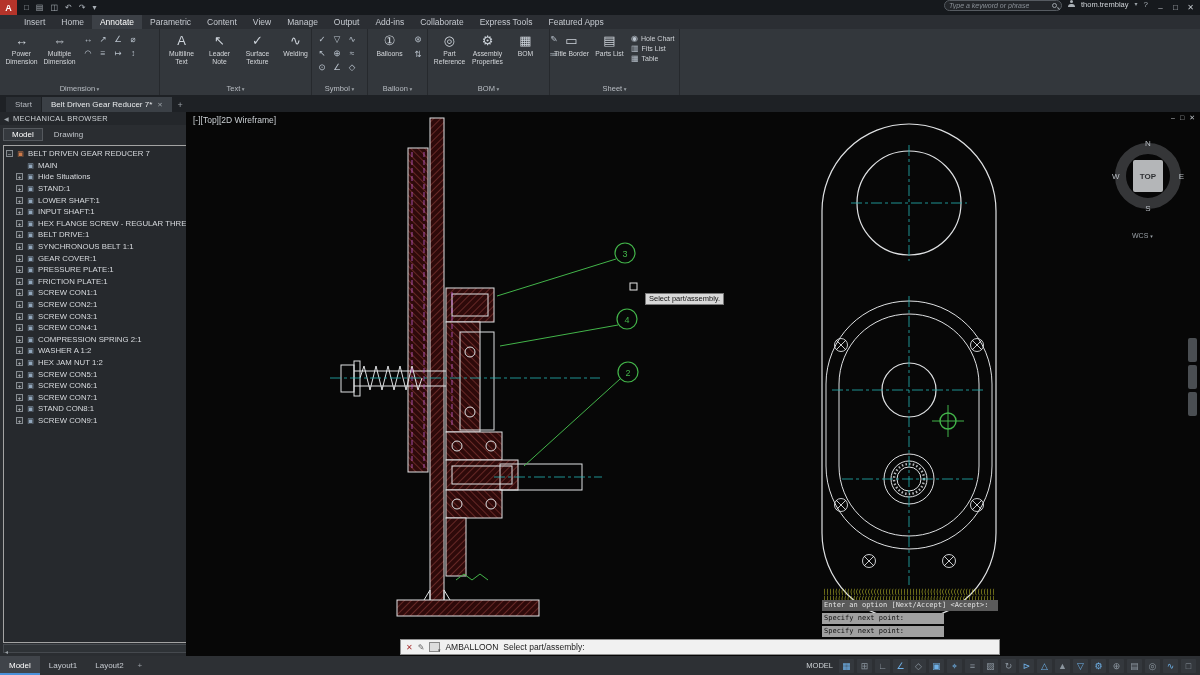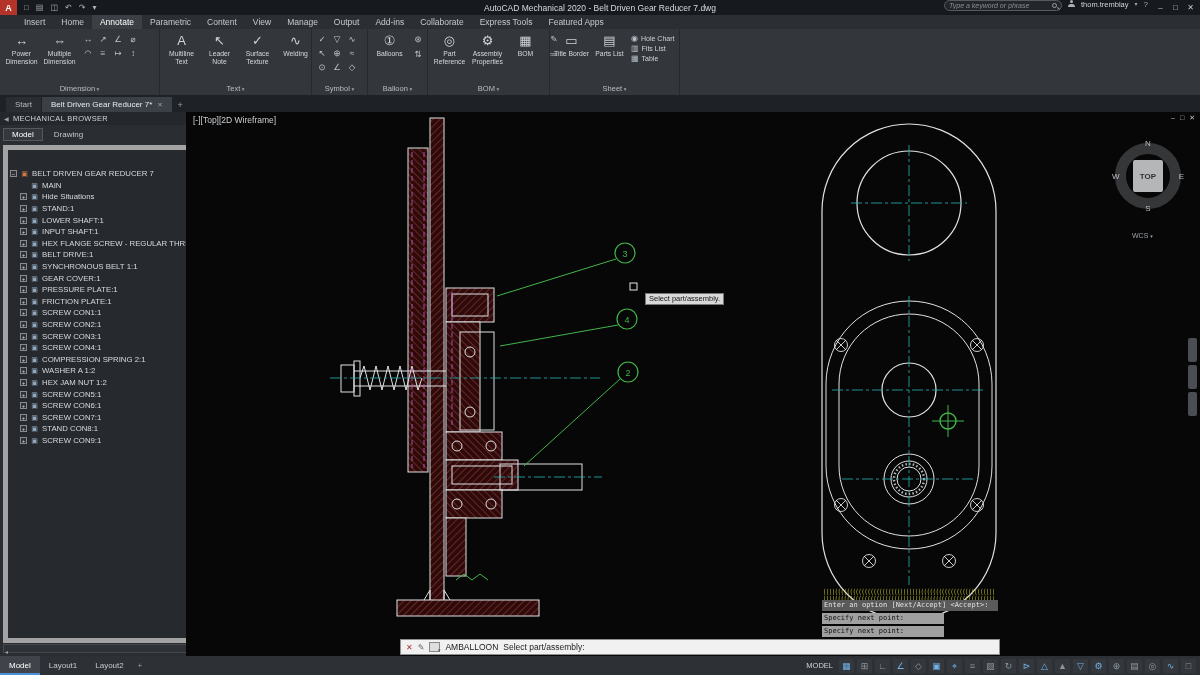--- a/index.html
+++ b/index.html
@@ -59,21 +59,21 @@
   .addtab{width:15px;height:15px;display:flex;align-items:center;justify-content:center;color:#9aa0a6;font-size:9px}
   .addtab::before{content:"+"}
 
   
   .browser{position:absolute;left:0;top:112px;width:204px;height:544px;background:#2a2d31;border-right:1px solid #141619}
   .bheader{height:13px;background:#24272b;color:#ced2d6;font-size:7.5px;display:flex;align-items:center;gap:4px;padding:0 4px;letter-spacing:.3px}
   .collapse::before{content:"◀";font-size:6px;color:#9aa0a6}
   .btabs{display:flex;gap:2px;padding:3px 3px 2px 3px}
   .btab{padding:1px 8px;font-size:8px;color:#c2c6cb;border:1px solid transparent}
   .btab.active{background:#35393e;border-color:#55595e;color:#fff}
-  .treebox{position:absolute;left:3px;top:33px;right:11px;bottom:13px;border:5px solid #a3a3a3;background:#26292d;overflow:hidden;padding:18px 0 0 2px}
+  .treebox{position:absolute;left:3px;top:33px;right:11px;bottom:13px;border:1px solid #a3a3a3;background:#26292d;overflow:hidden;padding:2px 0 0 2px}
   .trow{display:flex;align-items:center;gap:3px;height:11.6px;font-size:7.8px;color:#d7dade;white-space:nowrap}
   .trow.item{padding-left:10px}
   .exp{flex:0 0 7px;height:7px;border:1px solid #878c91;color:#cfd3d7;font-size:6px;line-height:6px;text-align:center;background:#2e3236}
   .exp:empty{visibility:hidden}
   .ticon{flex:0 0 9px;text-align:center}
   .ticon::before{content:"▣";font-size:7px;color:#92a7bc}
   .ticon.root::before{color:#cd7b4a}
   .vscroll{position:absolute;right:2px;top:33px;bottom:13px;width:8px;background:#2e3236;border:1px solid #45494e;display:flex;flex-direction:column;justify-content:space-between;align-items:center}
   .vscroll .up::before{content:"▴";font-size:6px;color:#9aa0a6}
   .vscroll .dn::before{content:"▾";font-size:6px;color:#9aa0a6}
@@ -132,21 +132,20 @@
     <div class="logo">A</div>
     <div class="qicons">
 
     <span>□</span>
         <span>▤</span>
         <span>◫</span>
         <span>↶</span>
         <span>↷</span>
         <span>▾</span>
       </div>
-    <div class="apptitle">AutoCAD Mechanical 2020 - Belt Driven Gear Reducer 7.dwg</div>
     <div class="tright">
       <div class="searchbox">
         <span class="ph">Type a keyword or phrase</span>
         <span class="mag"></span>
       </div>
       <span class="person"></span>
       <span class="uname">thom.tremblay</span>
       <span class="caret">▾</span>
       <span class="helpq">?</span>
       <div class="wctl">

